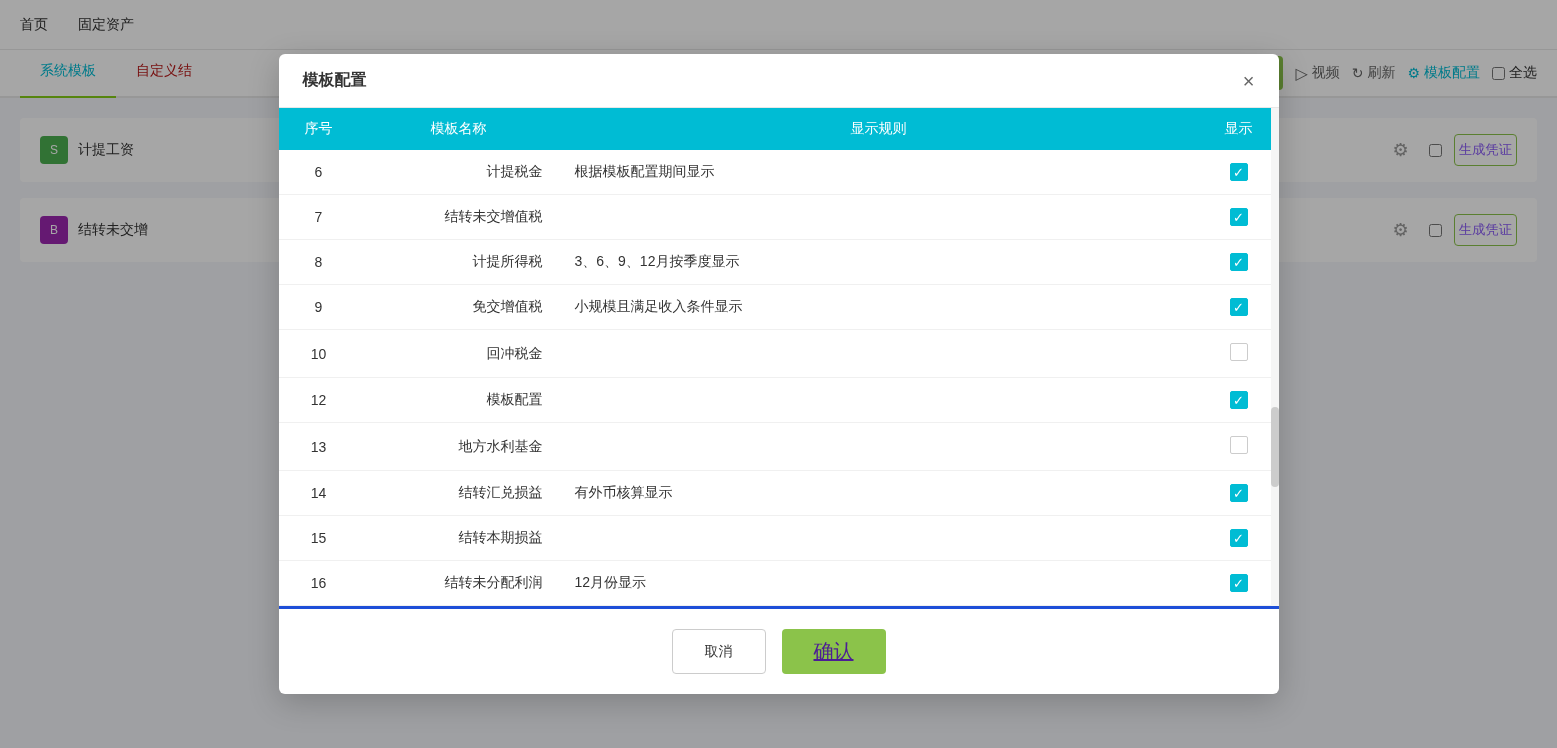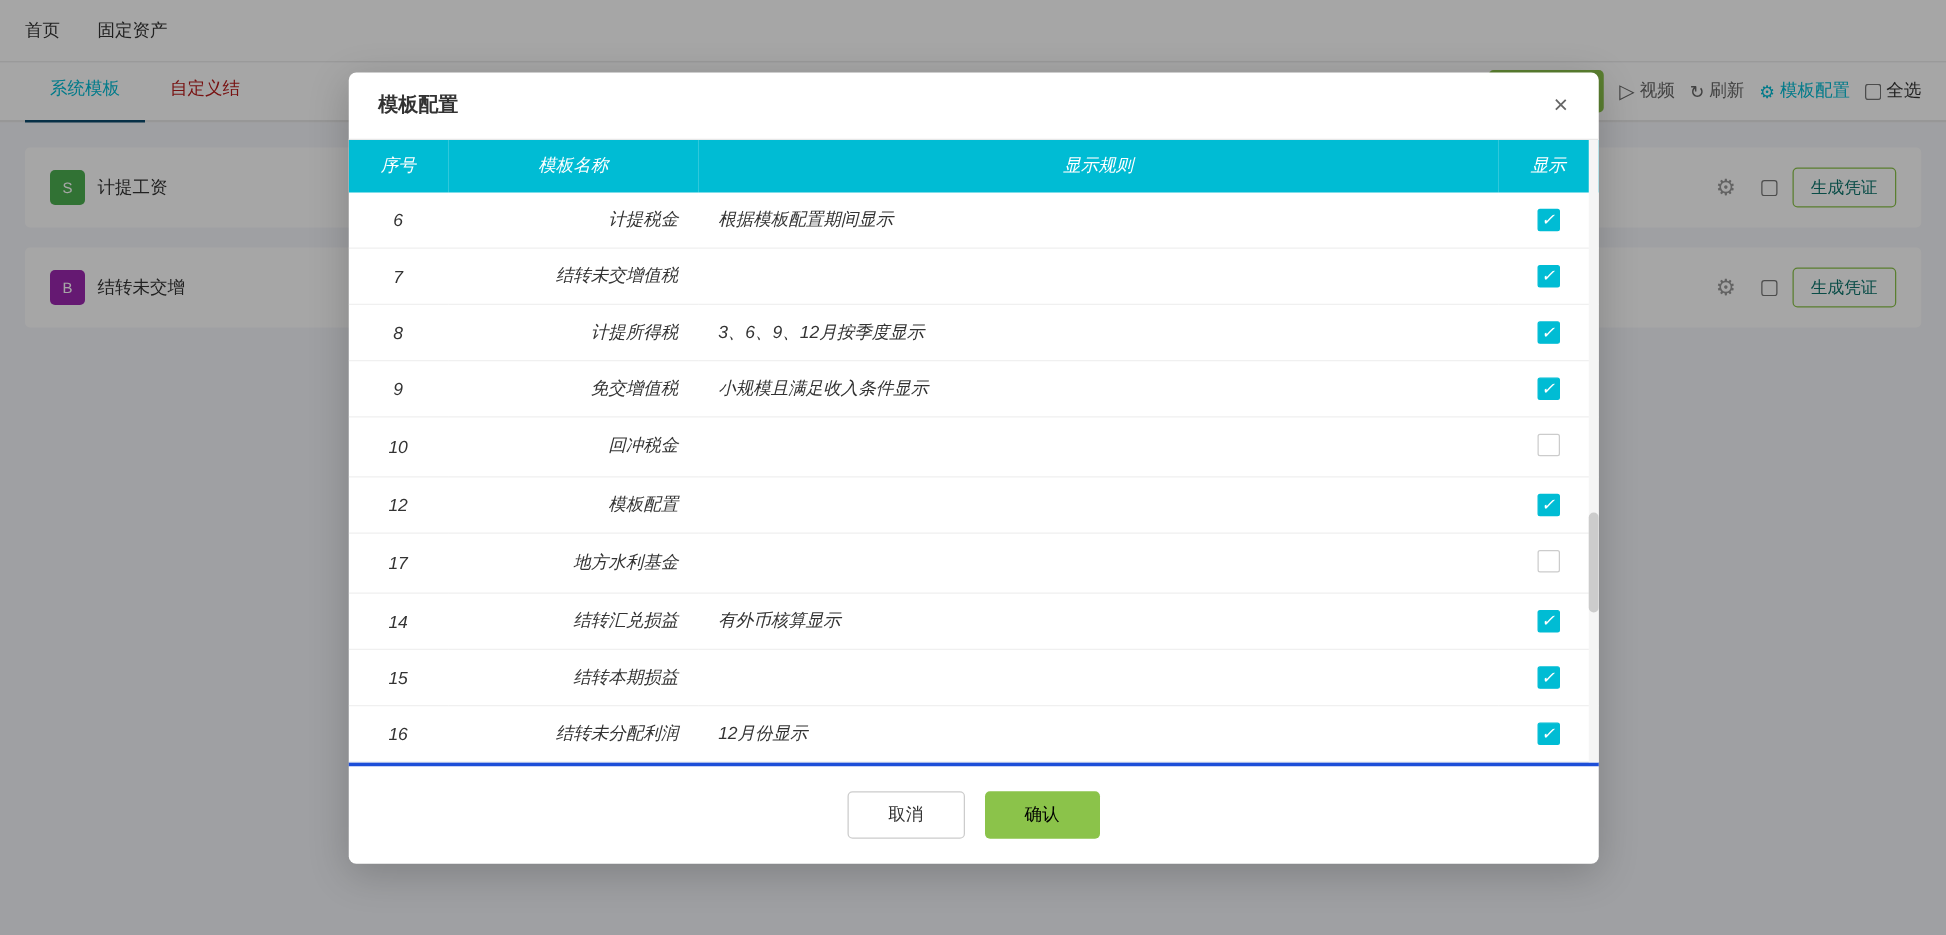--- a/index.html
+++ b/index.html
@@ -49,21 +49,21 @@
     .tab-item {
       padding: 12px 20px;
       cursor: pointer;
       color: #b91c1c;
       font-size: 14px;
       border-bottom: 2px solid transparent;
       margin-bottom: -2px;
     }
     .tab-item.active {
       color: #00bcd4;
-      border-bottom: 2px solid #0c4a6e;
+      border-bottom: 2px solid #84cc16;
     }
     .btn-calc {
       background: #8bc34a;
       color: #fff;
       border: none;
       padding: 8px 18px;
       border-radius: 4px;
       cursor: pointer;
       font-size: 14px;
     }
@@ -114,23 +114,23 @@
       display: flex;
       align-items: center;
       justify-content: center;
       font-size: 12px;
       color: #fff;
     }
     .card-icon.green { background: #4caf50; }
     .card-icon.purple { background: #9c27b0; }
     .btn-generate {
       border: 1px solid #8bc34a;
-      color: #0f766e;
-      background: #fff;
-      padding: 6px 14px;
+      color: #8b5cf6;
+      background: #fff;
+      padding: 6px 4px;
       border-radius: 4px;
       cursor: pointer;
     }
     .gear-icon {
       color: #999;
       font-size: 18px;
       cursor: pointer;
       margin-right: 8px;
     }
     .card-right {
@@ -266,31 +266,31 @@
       background: #fff;
       color: #333;
       border-radius: 4px;
       cursor: pointer;
       font-size: 14px;
     }
     .btn-confirm {
       padding: 9px 32px;
       border: none;
       background: #8bc34a;
-      color: #000000;
-      border-radius: 4px;
-      cursor: pointer;
-      font-size: 14px;
+      color: #4c1d95;
+      border-radius: 4px;
+      cursor: pointer;
+      font-size: 20px;
+      text-decoration: underline;
     }
 
     
     .table-wrapper {
       position: relative;
       overflow: hidden;
-      font-style: italic;
     }
     .scroll-track {
       position: absolute;
       right: 0;
       top: 0;
       bottom: 0;
       width: 8px;
       background: #f5f5f5;
     }
     .scroll-thumb {
@@ -424,21 +424,21 @@
                 <td></td>
                 <td style="text-align: center;"><span class="custom-checkbox"></span></td>
               </tr>
               <tr>
                 <td>12</td>
                 <td>模板配置</td>
                 <td></td>
                 <td style="text-align: center;"><span class="custom-checkbox checked"></span></td>
               </tr>
               <tr>
-                <td>17</td>
+                <td>13</td>
                 <td>地方水利基金</td>
                 <td></td>
                 <td style="text-align: center;"><span class="custom-checkbox"></span></td>
               </tr>
               <tr>
                 <td>14</td>
                 <td>结转汇兑损益</td>
                 <td>有外币核算显示</td>
                 <td style="text-align: center;"><span class="custom-checkbox checked"></span></td>
               </tr>

